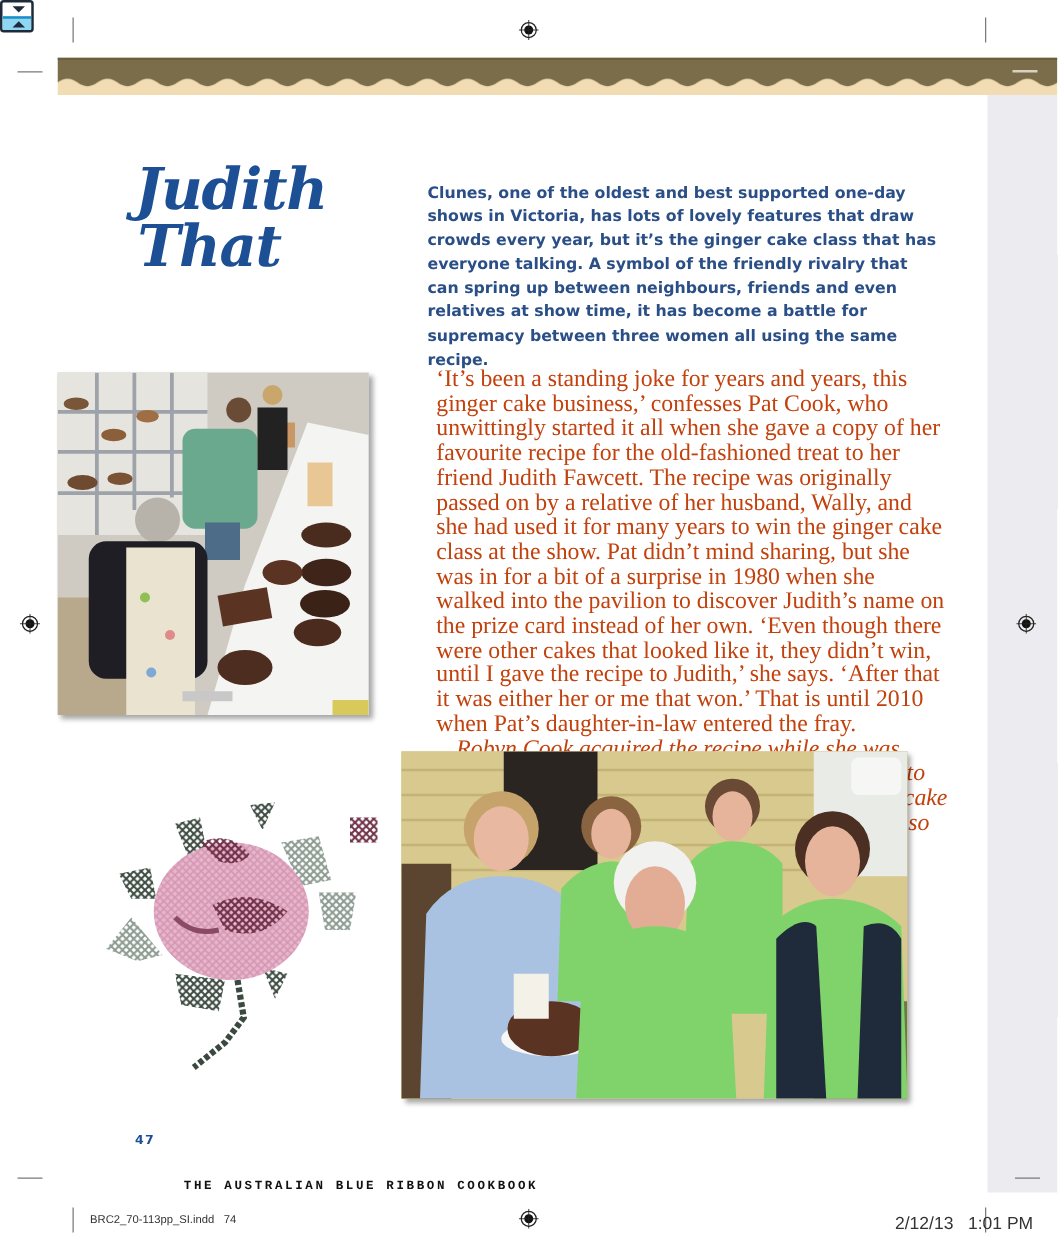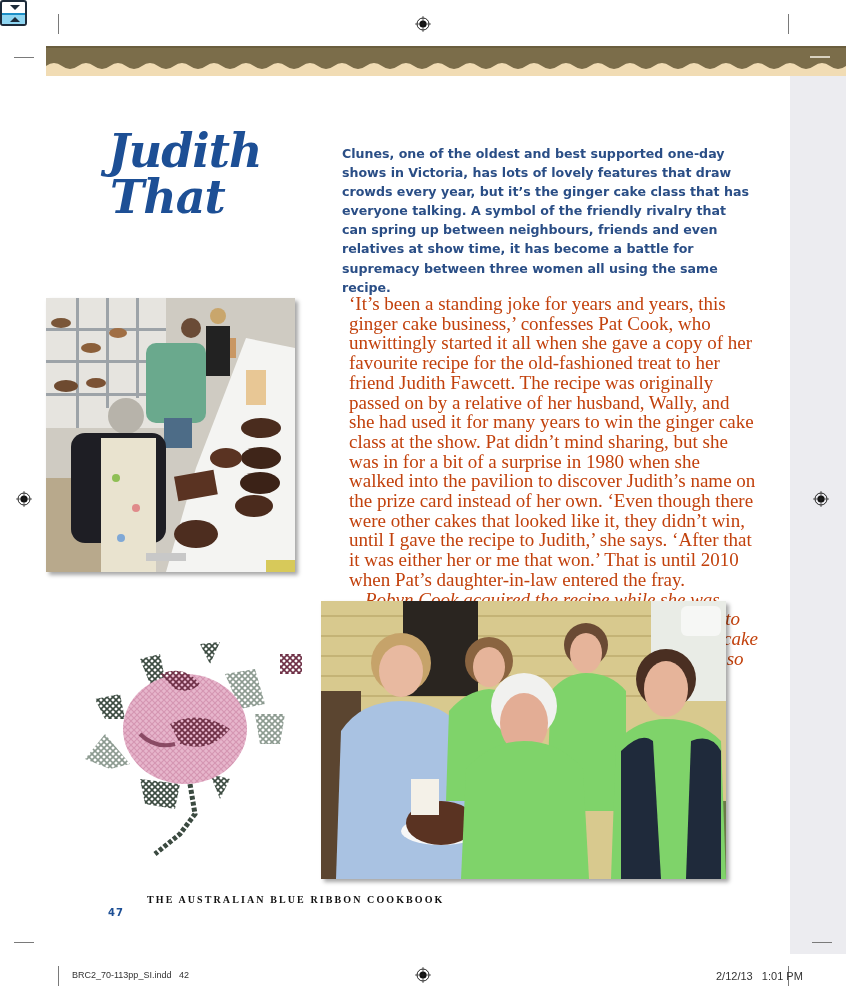--- a/index.html
+++ b/index.html
@@ -57,25 +57,25 @@
     .photo { box-shadow: 3px 3px 4px rgba(0,0,0,0.35); overflow: hidden; }
     .photo-1 { left: 46px; top: 298px; width: 249px; height: 274px; background: #d9d7d0; }
     .photo-2 { left: 321px; top: 601px; width: 405px; height: 278px; background: #d9c991; }
 
     
     .rose { left: 80px; top: 634px; width: 225px; height: 225px; }
 
     
     .folio { left: 108px; top: 907px; font-family: "DejaVu Sans", sans-serif; font-weight: bold;
       font-size: 10px; color: #1d4f95; letter-spacing: 1px; }
-    .running-head { left: 147px; top: 894px; font-family: Liberation Serif, serif; font-weight: bold;
+    .running-head { left: 147px; top: 944px; font-family: Liberation Mono, monospace; font-weight: bold;
       font-size: 10px; color: #111111; letter-spacing: 2.1px; }
 
     .slug-left { left: 72px; top: 970px; font-family: "Liberation Sans", sans-serif; font-size: 9px; color: #333; }
-    .slug-right { left: 716px; top: 970px; font-family: "Liberation Sans", sans-serif; font-size: 11px; color: #333; }
+    .slug-right { left: 716px; top: 970px; font-family: "Liberation Sans", sans-serif; font-size: 14px; color: #333; }
   </style>
 </head>
 <body>
 
 <div class="abs viewer-toggle">
   <div class="bottom"></div>
   <div class="tri-down"></div>
   <div class="tri-up"></div>
 </div>
 
@@ -262,14 +262,14 @@
 
   <ellipse cx="105" cy="95" rx="62" ry="55" fill="url(#xstitch-pink)"></ellipse>
   <path d="M80 40 Q105 30 120 50 Q110 60 95 55 Z" fill="url(#xstitch-dark)"></path>
   <path d="M90 90 Q120 75 150 95 Q130 120 100 110 Z" fill="url(#xstitch-dark)"></path>
   <path d="M60 100 Q75 115 95 110" fill="none" stroke="#8a4a64" stroke-width="4"></path>
 </svg>
 
 <div class="abs folio">47</div>
 <div class="abs running-head">THE AUSTRALIAN BLUE RIBBON COOKBOOK</div>
 
-<div class="abs slug-left" style="white-space:pre;">BRC2_70-113pp_SI.indd   42</div>
+<div class="abs slug-left" style="white-space:pre;">BRC2_70-113pp_SI.indd   74</div>
 <div class="abs slug-right" style="white-space:pre;">2/12/13   1:01 PM</div>
 
 </body></html>

